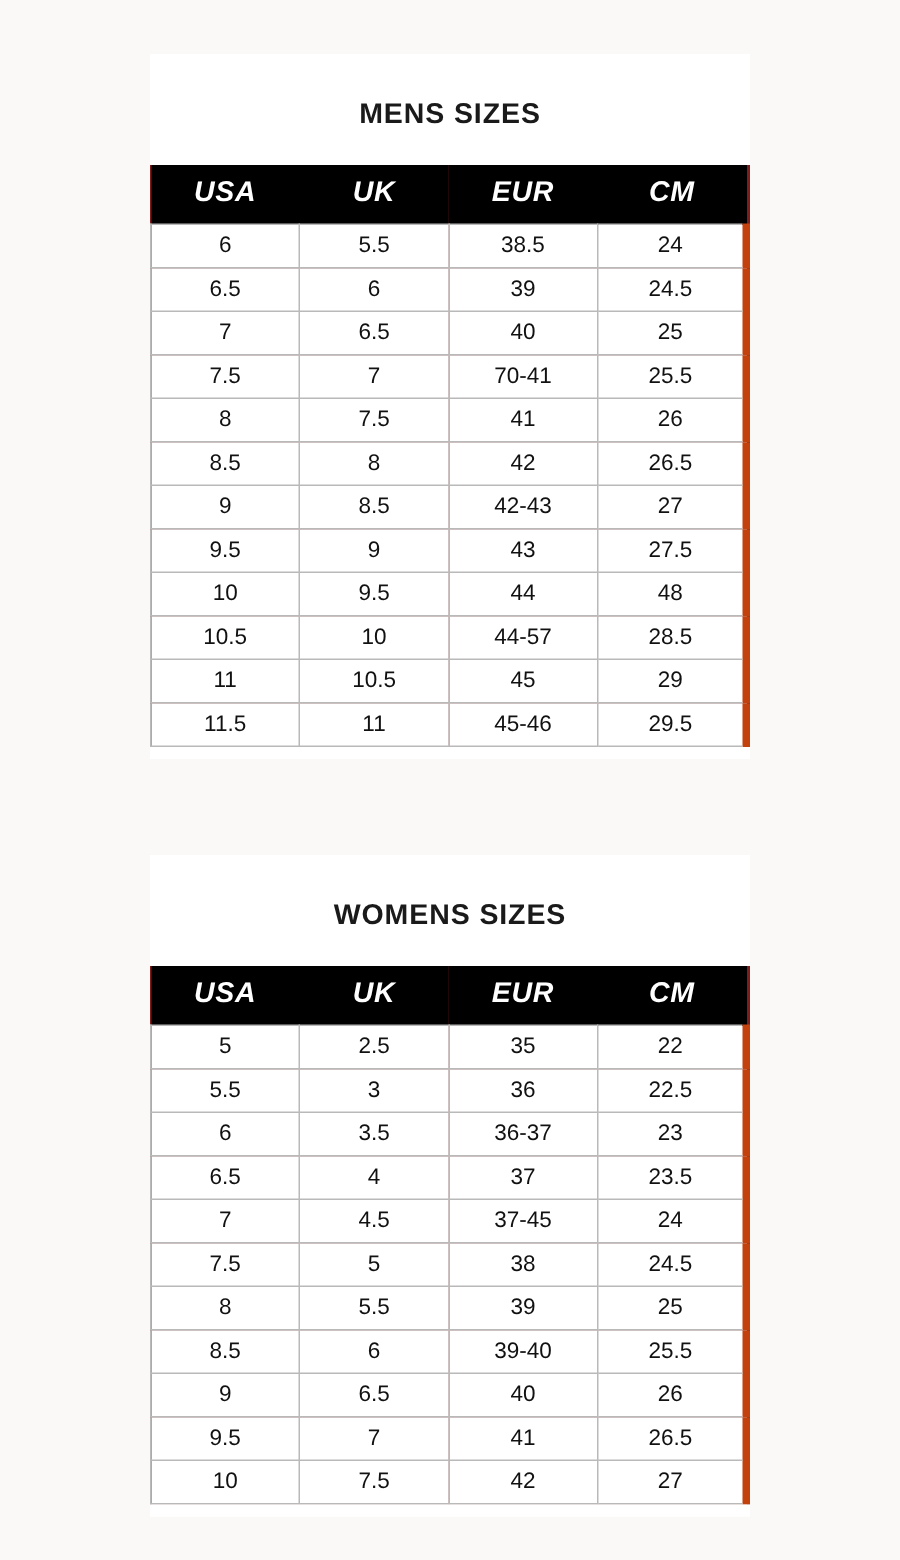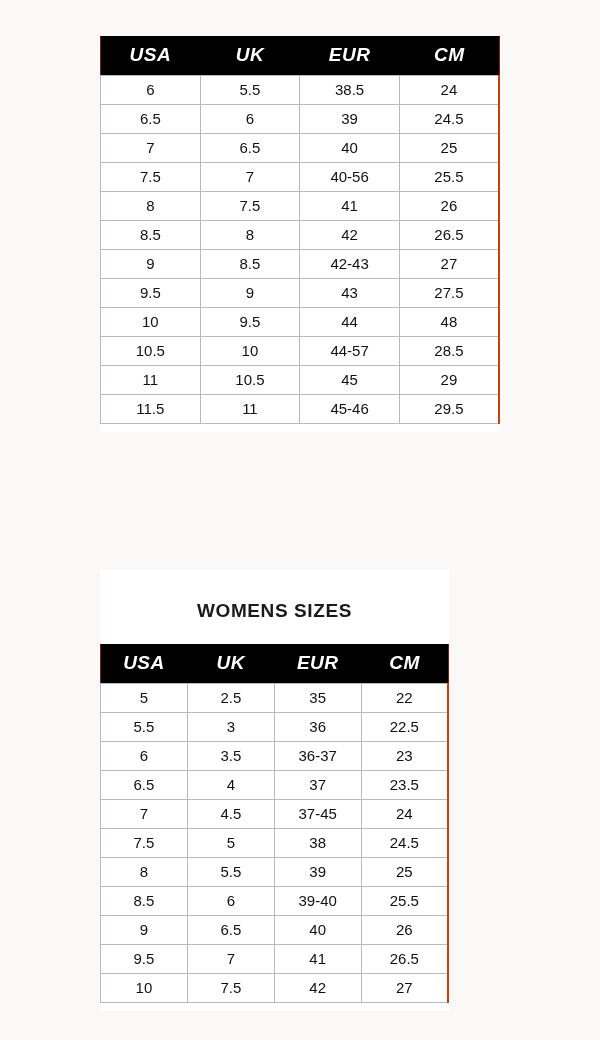--- a/index.html
+++ b/index.html
@@ -25,21 +25,21 @@
     box-sizing: border-box;
   }
   #mens-block {
     left: 100px;
     top: 36px;
     width: 400px;
   }
   #womens-block {
     left: 100px;
     top: 570px;
-    width: 349px;
+    width: 400px;
   }
   .chart-title {
     text-align: center;
     font-size: 19px;
     font-weight: bold;
     color: #1a1a1a;
     letter-spacing: 0.6px;
     padding: 30px 0 22px 0;
     background: #ffffff;
     font-family: "Liberation Sans", sans-serif;
@@ -68,39 +68,40 @@
     color: #111111;
     padding: 5px 0 6px 0;
     border: 1px solid #b9b9b9;
     background: #ffffff;
     font-family: "Liberation Sans", sans-serif;
   }
   table.size-table tbody tr td:first-child {
     border-left: 1px solid #b9b9b9;
   }
   table.size-table tbody tr td:last-child {
-    border-right: 2px solid #c2410c;
+    border-right: 5px solid #c2410c;
   }
   table.size-table tbody tr:last-child td {
     border-bottom: 1px solid #b9b9b9;
   }
   .table-wrap {
     padding: 0;
   }
   .block-pad-bottom {
     height: 8px;
     background: #ffffff;
   }
 </style>
 </head>
 <body>
 
 <div class="page">
 
   <section class="chart-block" id="mens-block">
+    <div class="chart-title">MENS SIZES</div>
     <div class="table-wrap">
       <table class="size-table">
         <thead>
           <tr>
             <th>USA</th>
             <th>UK</th>
             <th>EUR</th>
             <th>CM</th>
           </tr>
         </thead>
@@ -119,21 +120,21 @@
           </tr>
           <tr>
             <td>7</td>
             <td>6.5</td>
             <td>40</td>
             <td>25</td>
           </tr>
           <tr>
             <td>7.5</td>
             <td>7</td>
-            <td>40-56</td>
+            <td>70-41</td>
             <td>25.5</td>
           </tr>
           <tr>
             <td>8</td>
             <td>7.5</td>
             <td>41</td>
             <td>26</td>
           </tr>
           <tr>
             <td>8.5</td>

